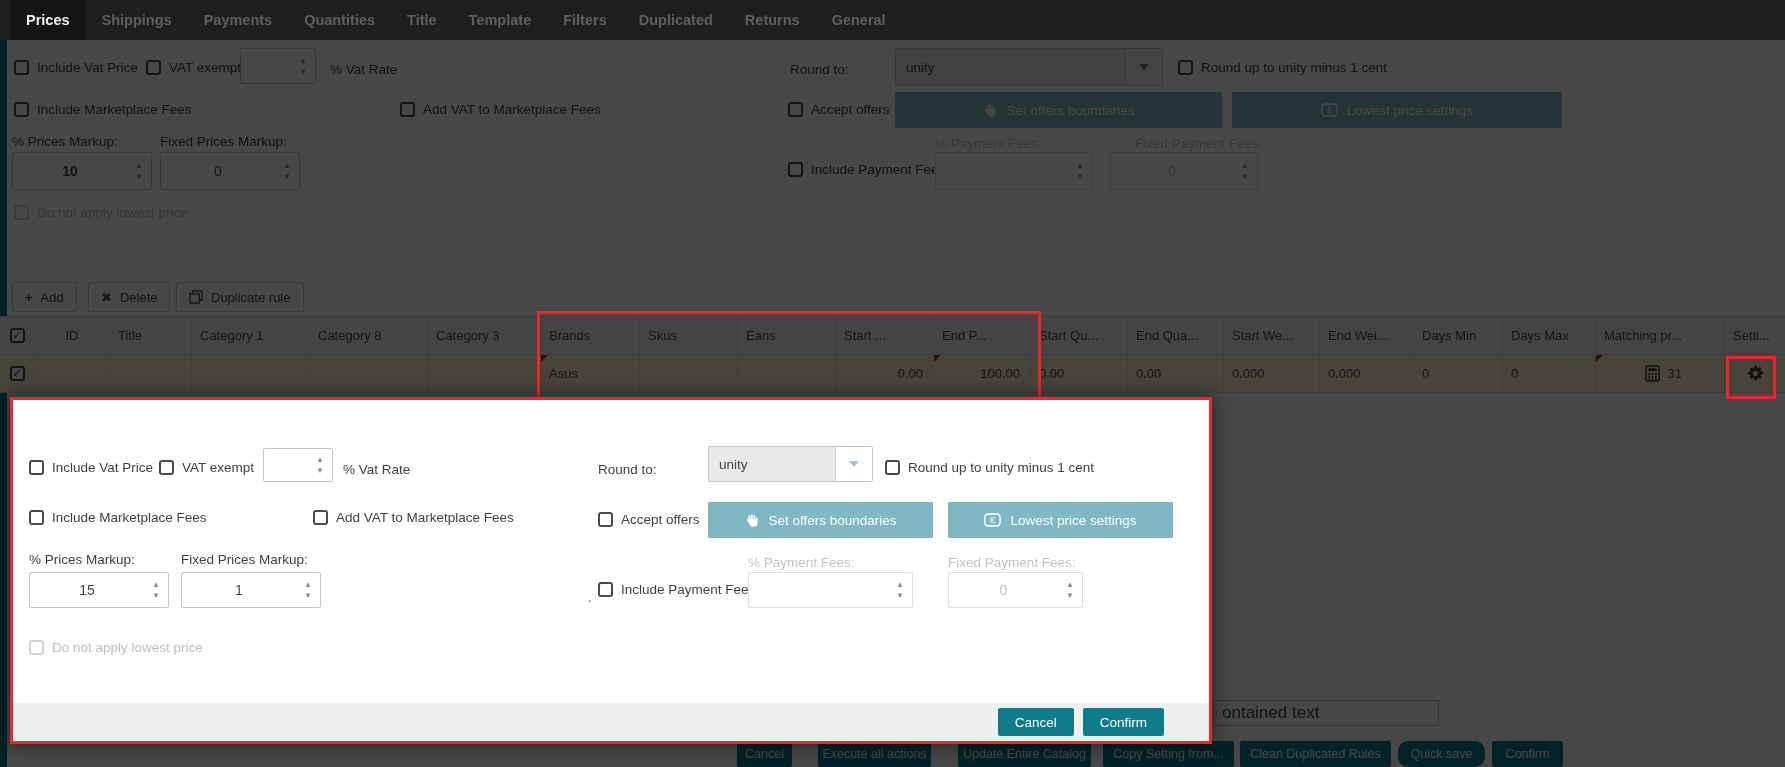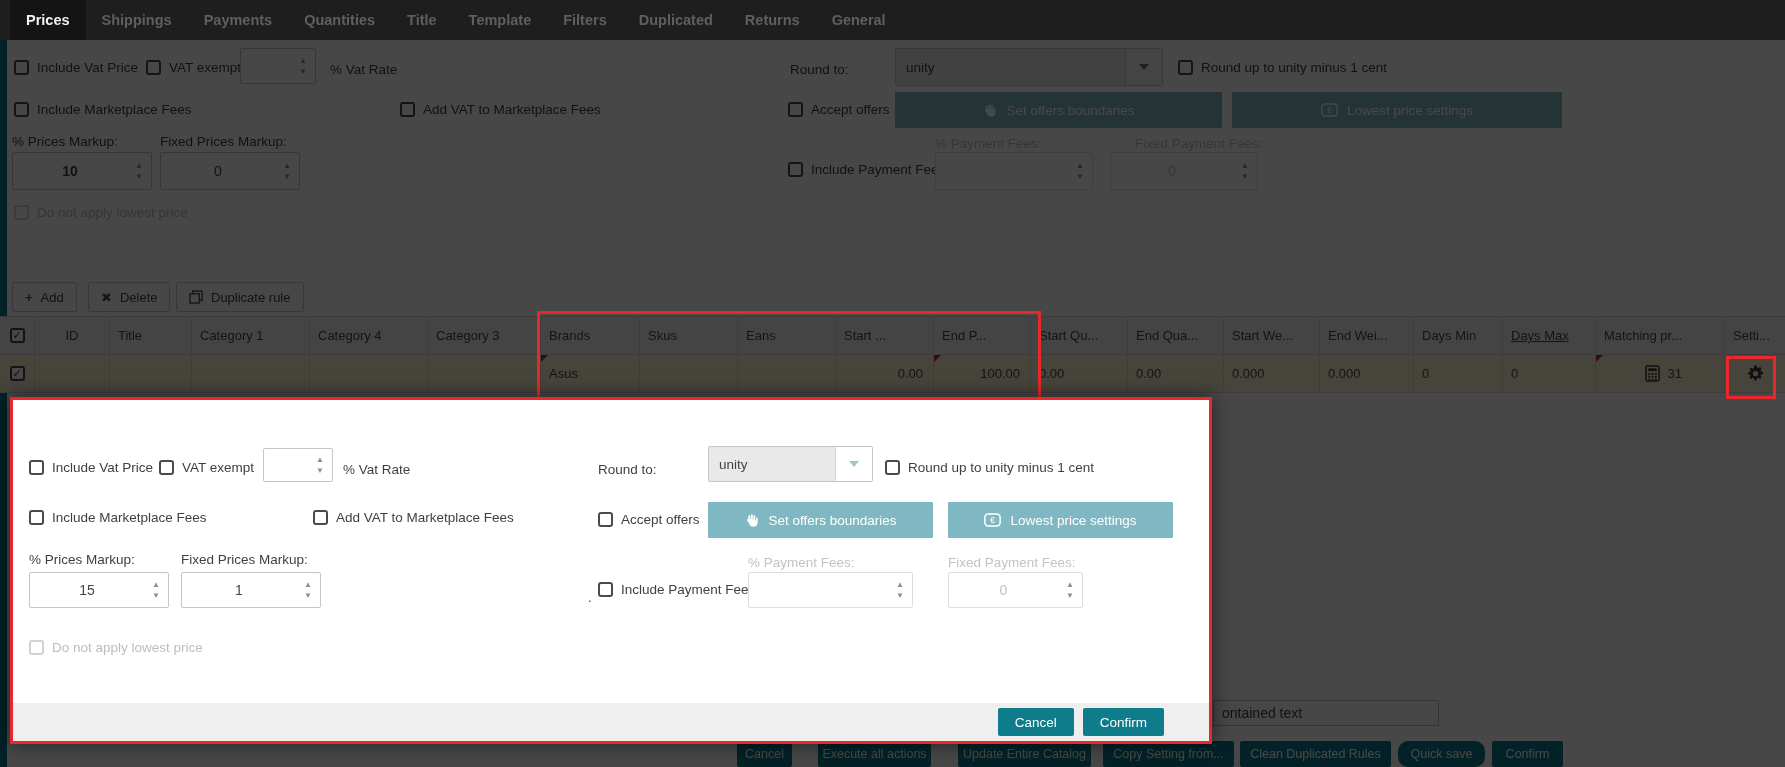--- a/index.html
+++ b/index.html
@@ -59,21 +59,21 @@
       font-size:13px;color:#4a4a4a;box-sizing:border-box;white-space:nowrap;overflow:hidden;cursor:pointer;}
   .td{height:38px;background:#fbf3d2;border-bottom:1px solid #d8d8d8;border-right:1px solid #e4ddc2;
       display:flex;align-items:center;padding:0 8px;font-size:13px;color:#4a4a4a;
       box-sizing:border-box;white-space:nowrap;overflow:hidden;position:relative;}
   .td.num{justify-content:flex-end;padding-right:10px;}
   .td.ctr,.th.ctr{justify-content:center;padding:0;}
   .dirty::before{content:"";position:absolute;top:0;left:0;width:0;height:0;
                  border-top:7px solid #b03228;border-right:7px solid transparent;}
 
   
-  .text-input{border:1px solid #bdbdbd;background:#fff;font-size:14px;color:#444;
+  .text-input{border:1px solid #bdbdbd;background:#fff;font-size:17px;color:#444;
               padding:0 8px;font-family:inherit;box-sizing:border-box;}
   .bbtn{position:absolute;height:26px;background:#0e7c8b;color:#fff;font-size:12.5px;
         display:flex;align-items:center;justify-content:center;border-radius:2px;
         cursor:pointer;white-space:nowrap;overflow:hidden;box-sizing:border-box;}
 
   
   .overlay{position:absolute;top:40px;left:0;width:1785px;height:727px;background:rgba(0,0,0,0.72);z-index:10;}
   .anno{position:absolute;border:3px solid #ea272c;z-index:20;}
 
   .modal{position:absolute;left:10px;top:397px;width:1196px;height:341px;background:#fff;
@@ -227,33 +227,33 @@
         <div class="th ctr" style="width:35px;">
             <span class="cb">
               <span class="box">
                 <span>✓</span>
               </span>
             </span>
           </div>
         <div class="th ctr" style="width:75px;">ID</div>
         <div class="th" style="width:82px;">Title</div>
         <div class="th" style="width:118px;">Category 1</div>
-        <div class="th" style="width:118px;">Category 4</div>
+        <div class="th" style="width:118px;">Category 8</div>
         <div class="th" style="width:113px;">Category 3</div>
         <div class="th" style="width:99px;">Brands</div>
         <div class="th" style="width:98px;">Skus</div>
         <div class="th" style="width:98px;">Eans</div>
         <div class="th" style="width:98px;">Start ...</div>
         <div class="th" style="width:97px;">End P...</div>
         <div class="th" style="width:97px;">Start Qu...</div>
         <div class="th" style="width:96px;">End Qua...</div>
         <div class="th" style="width:96px;">Start We...</div>
         <div class="th" style="width:94px;">End Wei...</div>
         <div class="th" style="width:89px;">Days Min</div>
-        <div class="th" style="width:93px;text-decoration:underline;">Days Max</div>
+        <div class="th" style="width:93px;">Days Max</div>
         <div class="th" style="width:129px;">Matching pr...</div>
         <div class="th" style="width:60px;border-right:none;">Setti...</div>
       </div>
       <div class="trow">
         <div class="td ctr" style="width:35px;">
             <span class="cb">
               <span class="box">
                 <span>✓</span>
               </span>
             </span>

